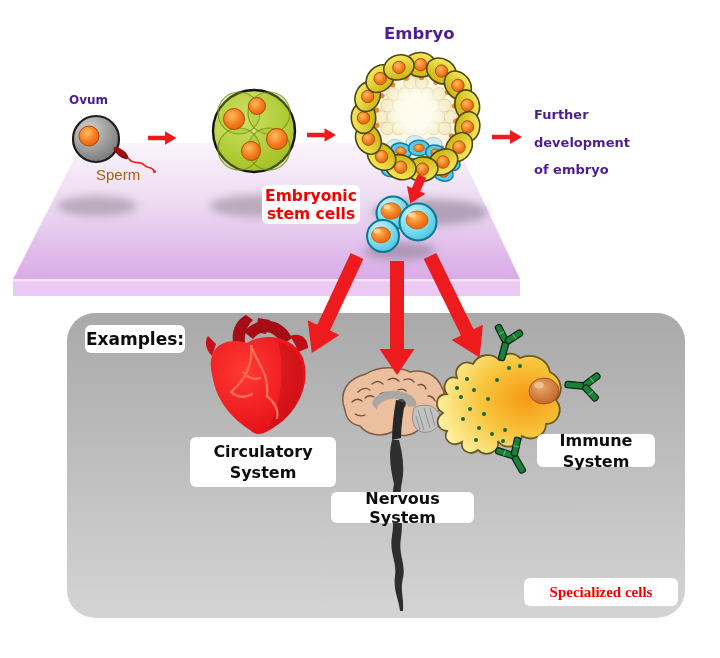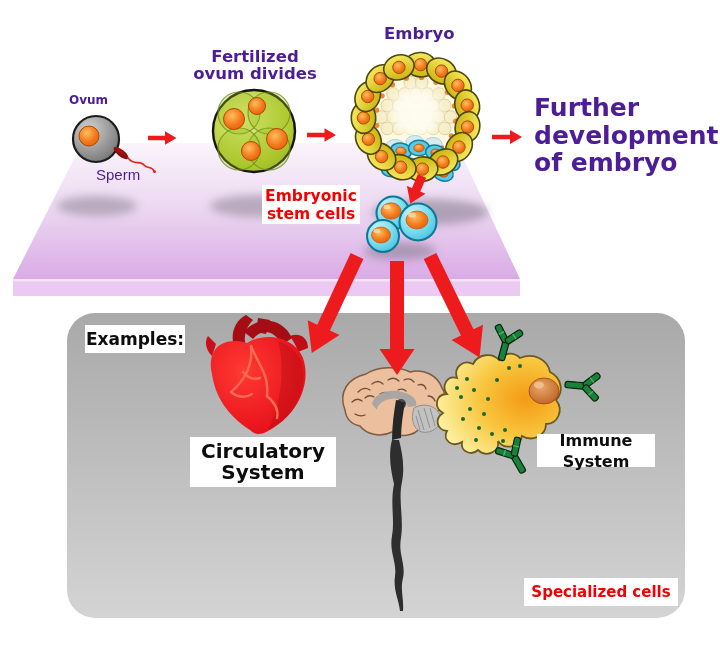--- a/index.html
+++ b/index.html
@@ -2,24 +2,24 @@
 <html><head>
 <meta charset="utf-8">
 <style>
   html,body{margin:0;padding:0;background:#fff;}
   .stage{position:relative;width:720px;height:658px;background:#ffffff;overflow:hidden;
          font-family:"DejaVu Sans",sans-serif;}
   .stage svg{position:absolute;left:0;top:0;}
   .lbl{position:absolute;font-weight:bold;color:#4c1d95;white-space:pre-line;line-height:1.06;}
   .lbl.center{text-align:center;}
   .whitebox{position:absolute;background:#ffffff;display:flex;align-items:center;justify-content:center;
-            text-align:center;font-weight:bold;color:#0d0d0d;white-space:pre-line;}
+            text-align:center;font-weight:bold;color:#0d0d0d;white-space:pre-line;border-radius:6px;}
   .redtext{color:#f40000;}
   .sperm-lbl{position:absolute;font-family:"Liberation Sans",sans-serif;font-weight:400;
-             color:#4c1d95;}
+             color:#a16207;}
 </style>
 </head>
 <body>
 
 <div class="stage">
 <svg width="720" height="658" viewBox="0 0 720 658">
   <defs>
     <linearGradient id="planeGrad" x1="0" y1="0" x2="0" y2="1">
       <stop offset="0" stop-color="#faf4fb"></stop>
           <stop offset="0.45" stop-color="#eddaf2"></stop>
@@ -337,29 +337,28 @@
 
   <g fill="#ed1b1e">
     <path transform="translate(357,256) rotate(25)" d="M-7,0 H7 V79 H17.5 L0,107 L-17.5,79 H-7 Z"></path>
     <path transform="translate(397,261)" d="M-7,0 H7 V88 H17.5 L0,114 L-17.5,88 H-7 Z"></path>
     <path transform="translate(430,256) rotate(-26)" d="M-7,0 H7 V85 H17.5 L0,113 L-17.5,85 H-7 Z"></path>
   </g>
 </svg>
 
 <div class="lbl" style="left:69px;top:94px;font-size:12px;">Ovum</div>
 <div class="sperm-lbl" style="left:96px;top:166px;font-size:15px;">Sperm</div>
-<div class="lbl center" style="left:182px;top:48px;width:146px;font-size:16.5px;line-height:17px;">Fertilized
-ovum divides</div>
 <div class="lbl" style="left:384px;top:25px;font-size:16.5px;">Embryo</div>
-<div class="lbl" style="left:534px;top:94px;width:170px;font-size:25px;line-height:27.5px;">Further
+<div class="lbl" style="left:534px;top:101px;width:170px;font-size:13px;line-height:27.5px;">Further
 development
 of embryo</div>
 
 <div class="whitebox redtext" style="left:262px;top:185px;width:98px;height:39px;font-size:15.5px;line-height:18px;">Embryonic
 stem cells</div>
 
 <div class="whitebox" style="left:85px;top:325px;width:100px;height:28px;font-size:17px;">Examples:</div>
-<div class="whitebox" style="left:190px;top:437px;width:146px;height:50px;font-size:20px;line-height:21px;">Circulatory
+<div class="whitebox" style="left:190px;top:437px;width:146px;height:50px;font-size:16px;line-height:21px;">Circulatory
 System</div>
+<div class="whitebox" style="left:331px;top:492px;width:143px;height:31px;font-size:16px;">Nervous System</div>
 <div class="whitebox" style="left:537px;top:434px;width:118px;height:33px;font-size:16px;line-height:21px;">Immune
 System</div>
-<div class="whitebox redtext" style="left:524px;top:578px;width:154px;height:28px;font-size:15px;">Specialized cells</div>
+<div class="whitebox redtext" style="left:524px;top:578px;width:154px;height:28px;font-size:15px;font-family:Liberation Serif, serif;">Specialized cells</div>
 </div>
 
 </body></html>

